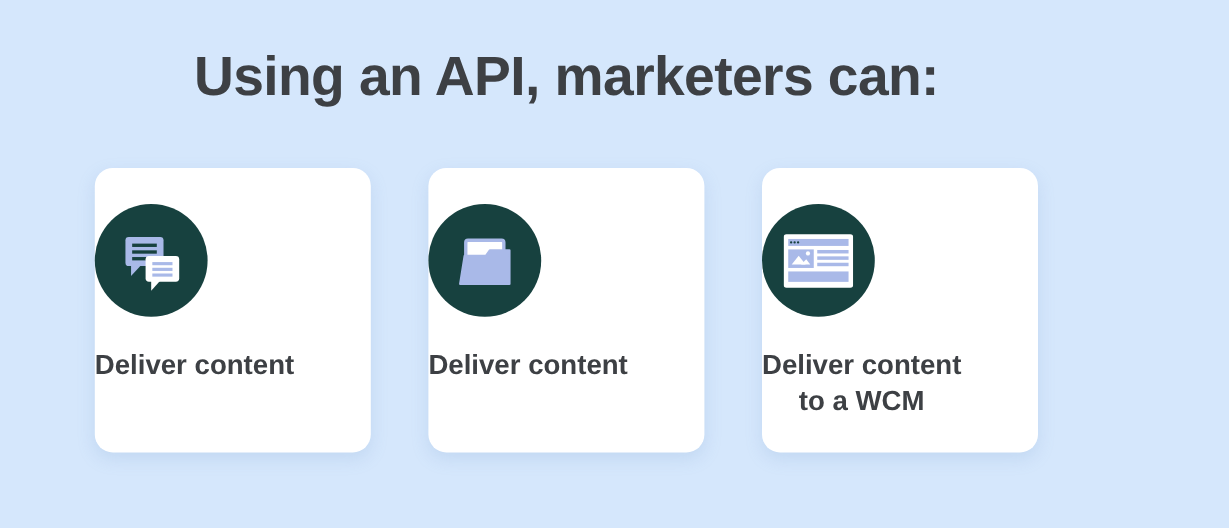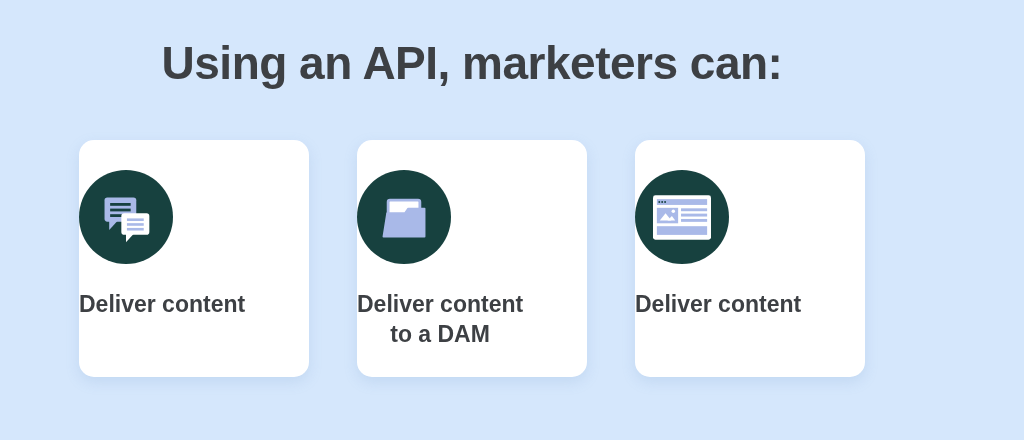--- a/index.html
+++ b/index.html
@@ -81,21 +81,20 @@
 
     <div class="card">
       <div class="circle">
         <svg width="56" height="56" viewBox="0 0 60 60">
           <rect x="13" y="12" width="34" height="22" rx="2" fill="#ffffff" stroke="var(--accent)" stroke-width="3"></rect>
           <path d="M8,51 L12,26 L31,26 L34.5,21 L52,21 L52,51 Z" fill="var(--accent)" stroke="var(--accent)" stroke-width="2" stroke-linejoin="round"></path>
         </svg>
       </div>
       <div class="label">
         <span>Deliver content</span>
-        <span>to a DAM</span>
       </div>
     </div>
 
     <div class="card">
       <div class="circle">
         <svg width="58" height="45" viewBox="0 0 60 46">
           <rect x="0" y="0" width="60" height="46" rx="2.5" fill="#ffffff"></rect>
           <rect x="4" y="4" width="52" height="6" fill="var(--accent)"></rect>
           <circle cx="6.5" cy="7" r="1" fill="var(--circle)"></circle>
           <circle cx="9.5" cy="7" r="1" fill="var(--circle)"></circle>
@@ -105,17 +104,18 @@
           <polygon points="15,26 19.5,21.5 23,26" fill="#ffffff"></polygon>
           <circle cx="21" cy="16.5" r="1.8" fill="#ffffff"></circle>
           <rect x="29" y="13.5" width="27" height="3" fill="var(--accent)"></rect>
           <rect x="29" y="19" width="27" height="3" fill="var(--accent)"></rect>
           <rect x="29" y="24.5" width="27" height="3" fill="var(--accent)"></rect>
           <rect x="4" y="32" width="52" height="9" fill="var(--accent)"></rect>
         </svg>
       </div>
       <div class="label">
         <span>Deliver content</span>
+        <span>to a WCM</span>
       </div>
     </div>
 
   </div>
 </div>
 
 </body></html>

